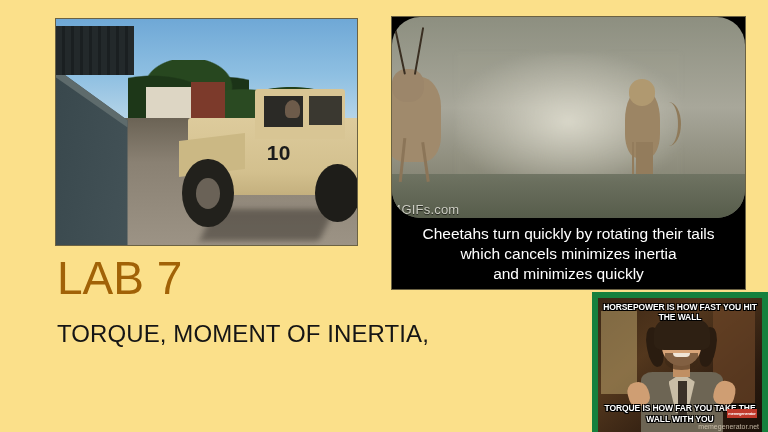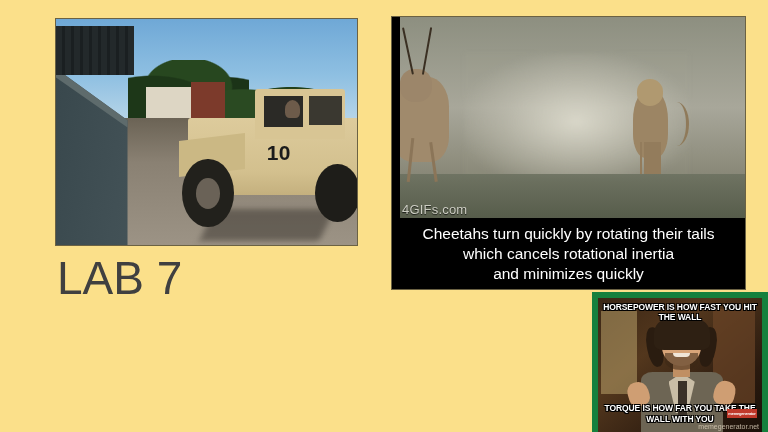--- a/index.html
+++ b/index.html
@@ -213,26 +213,27 @@
     left: 391px;
     top: 16px;
     width: 353px;
     height: 272px;
     background: #000;
     border: 1px solid #6b6243;
     overflow: hidden;
   }
   .cheetah-img {
     position: absolute;
-    left: 8px; top: 0;
+    left: 0; top: 0;
     width: 100%;
     height: 74%;
     background:
       linear-gradient(180deg, #8d8f80 0%, #a8a79a 45%, #8c8b7b 75%, #6f7464 100%);
     overflow: hidden;
+    border-radius: 28px;
   }
   .ch-dust {
     position: absolute;
     left: 18%;
     top: 18%;
     width: 64%;
     height: 62%;
     background: radial-gradient(ellipse at 50% 55%, rgba(226,224,210,0.85) 0%, rgba(206,204,190,0.45) 45%, rgba(180,180,165,0.05) 75%);
     filter: blur(2px);
   }
@@ -547,21 +548,21 @@
   .title-block {
     position: absolute;
     left: 57px;
     top: 255px;
     width: 420px;
   }
   .slide-title {
     font-family: "Liberation Sans", sans-serif;
     font-size: 46px;
     font-weight: normal;
-    color: #404040;
+    color: #a16207;
     line-height: 1;
     margin: 0;
     letter-spacing: 0px;
   }
   .slide-subtitle {
     margin-top: 17px;
     font-family: "Liberation Sans", sans-serif;
     font-size: 24px;
     font-weight: normal;
     color: #151515;
@@ -608,21 +609,21 @@
       <div class="ch-gleg1"></div>
       <div class="ch-gleg2"></div>
       <div class="ch-cheetah-body"></div>
       <div class="ch-cheetah-head"></div>
       <div class="ch-cheetah-tail"></div>
       <div class="ch-cheetah-legs"></div>
       <div class="gif-watermark">4GIFs.com</div>
     </div>
     <div class="cheetah-caption">
       <span>Cheetahs turn quickly by rotating their tails</span>
-      <span>which cancels rotational inertia</span>
+      <span>which cancels minimizes inertia</span>
       <span>and minimizes quickly</span>
     </div>
   </div>
 
   <div class="aliens-meme">
     <div class="al-bg"></div>
     <div class="al-wallpanel"></div>
     <div class="al-wallpanel2"></div>
     <div class="al-suit"></div>
     <div class="al-hand-l"></div>
@@ -640,16 +641,17 @@
     <div class="al-hair"></div>
     <div class="al-text al-text-top">HORSEPOWER IS HOW FAST YOU HIT THE WALL</div>
     <div class="al-text al-text-bottom">TORQUE IS HOW FAR YOU TAKE THE WALL WITH YOU</div>
     <div class="al-logo">memegenerator</div>
     <div class="al-watermark">memegenerator.net</div>
   </div>
 
   <div class="title-block">
     <h1 class="slide-title">LAB 7</h1>
     <div class="slide-subtitle">
+      <span class="sub-line">TORQUE, MOMENT OF INERTIA,</span>
     </div>
   </div>
 
 </div>
 
 </body></html>

